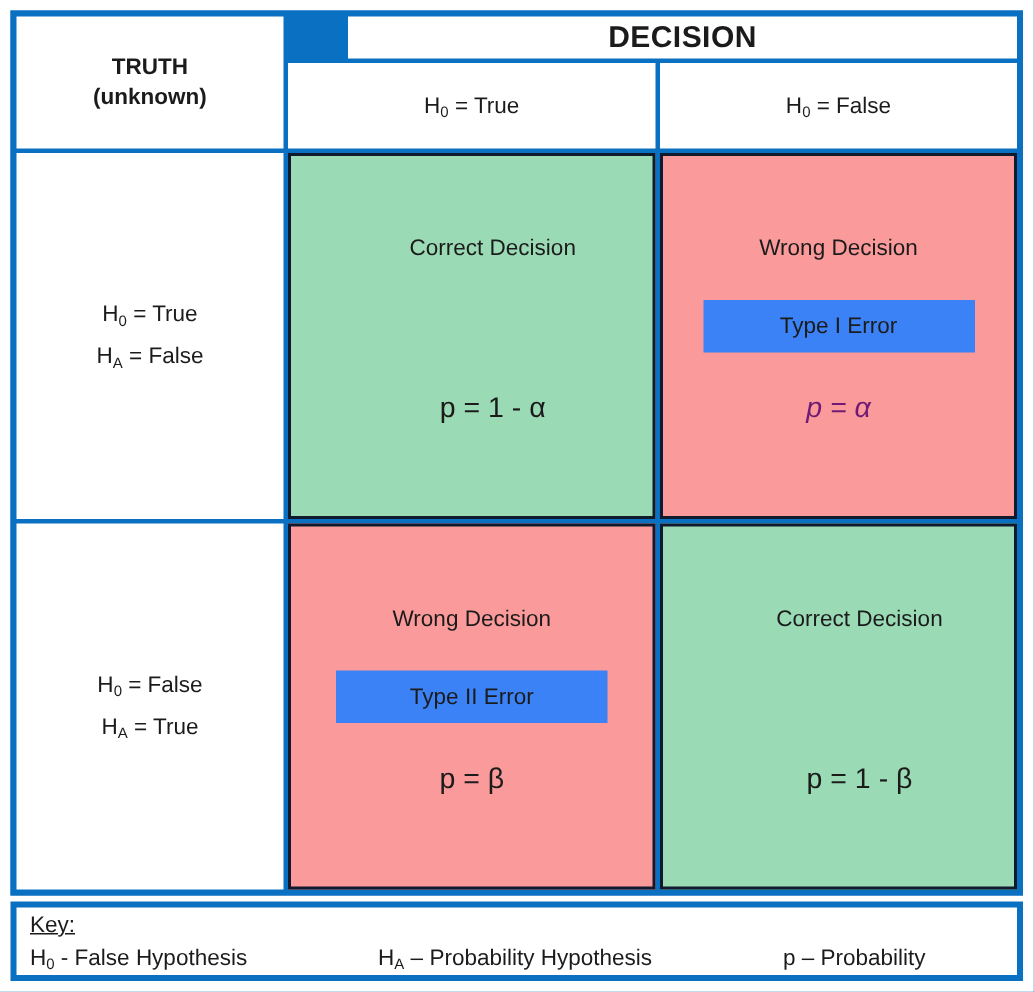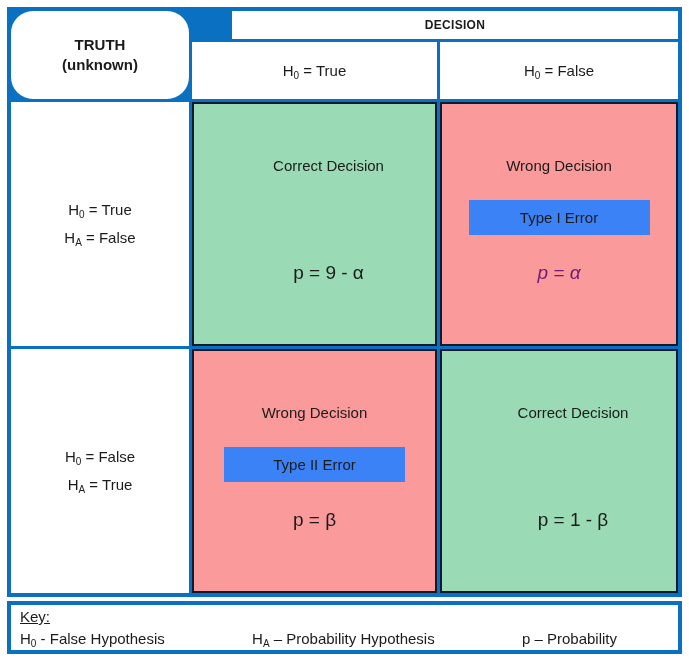--- a/index.html
+++ b/index.html
@@ -25,25 +25,25 @@
   .cell {
     background: #ffffff;
     display: flex;
     align-items: center;
     justify-content: center;
     text-align: center;
   }
   .truth-cell {
     grid-row: 1 / 3; grid-column: 1;
     flex-direction: column;
-    font-weight: bold; font-size: 15px; line-height: 20px; border-radius: 22px;
+    font-weight: bold; font-size: 15px; line-height: 20px;
   }
   .decision-cell {
     grid-column: 2 / 4; grid-row: 1;
-    font-weight: bold; font-size: 12px; letter-spacing: 0.3px; margin-left: 40px;
+    font-weight: bold; font-size: 20px; letter-spacing: 0.3px; margin-left: 40px;
   }
   .subhdr { font-size: 15px; }
   .row-label {
     flex-direction: column;
     font-size: 15px; line-height: 28px;
   }
   .body-cell {
     flex-direction: column;
     justify-content: flex-start;
     border: 2px solid #111a2c;
@@ -101,21 +101,21 @@
       <span><span>H</span><sub>0</sub><span> = False</span></span>
     </div>
 
     <div class="cell row-label">
       <span><span>H</span><sub>0</sub><span> = True</span></span>
       <span><span>H</span><sub>A</sub><span> = False</span></span>
     </div>
 
     <div class="cell body-cell green">
       <span class="decision-label">Correct Decision</span>
-      <span class="p-value">p =  9 - α</span>
+      <span class="p-value">p =  1 - α</span>
     </div>
 
     <div class="cell body-cell red">
       <span class="decision-label">Wrong Decision</span>
       <span class="error-badge">Type I Error</span>
       <span class="p-value p-alpha">p = α</span>
     </div>
 
     <div class="cell row-label">
       <span><span>H</span><sub>0</sub><span> = False</span></span>

